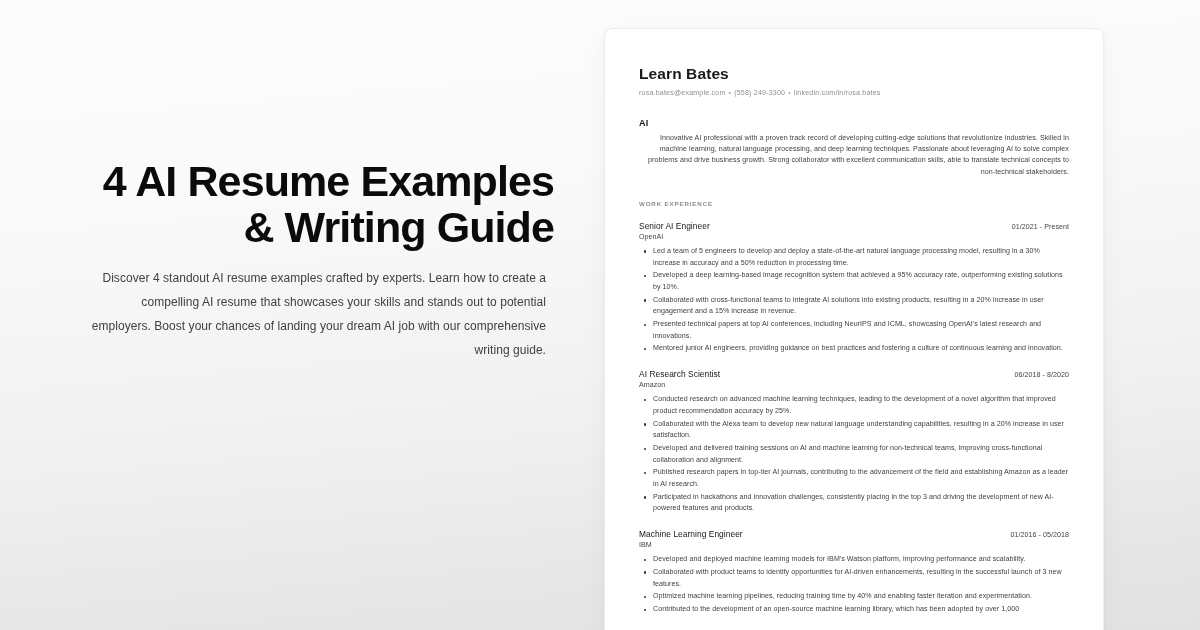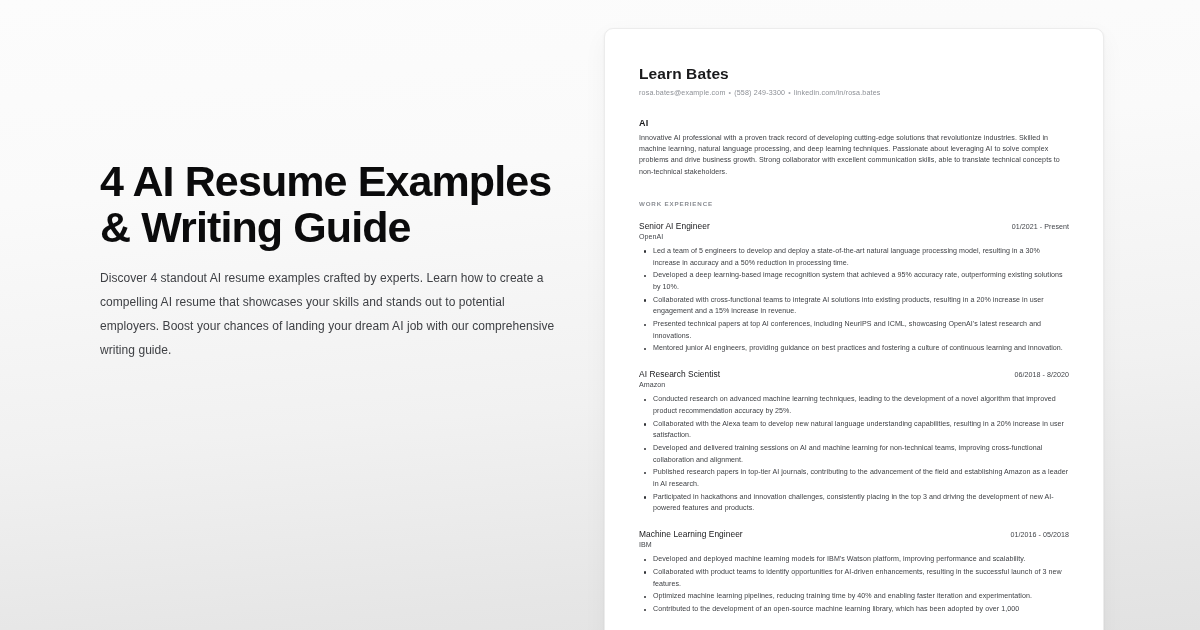--- a/index.html
+++ b/index.html
@@ -9,23 +9,24 @@
     font-family: "Liberation Sans", sans-serif;
   }
   body {
     background: linear-gradient(175deg, #fcfcfc 0%, #fafafa 28%, #f1f1f1 62%, #e6e6e6 88%, #e2e2e2 100%);
     position: relative;
   }
 
   
   .promo {
     position: absolute;
-    left: 100px;
+    left: 84px;
     top: 158px;
     width: 470px;
+    text-align: right;
   }
   .promo-title {
     font-size: 43px;
     line-height: 46px;
     font-weight: 700;
     letter-spacing: -0.9px;
     color: #0b0b0c;
   }
   .promo-desc {
     margin-top: 16px;
@@ -71,21 +72,21 @@
     font-weight: 700;
     color: #1a1a1c;
     letter-spacing: 0.15px;
   }
   .cv-summary {
     margin-top: 5px;
     font-size: 7.1px;
     line-height: 11.2px;
     color: #3c3e42;
     letter-spacing: 0.07px;
-    text-align: left;
+    text-align: right;
   }
 
   .cv-section-label {
     margin-top: 22px;
     font-size: 6.2px;
     font-weight: 600;
     letter-spacing: 0.85px;
     color: #8a8d93;
   }
 

